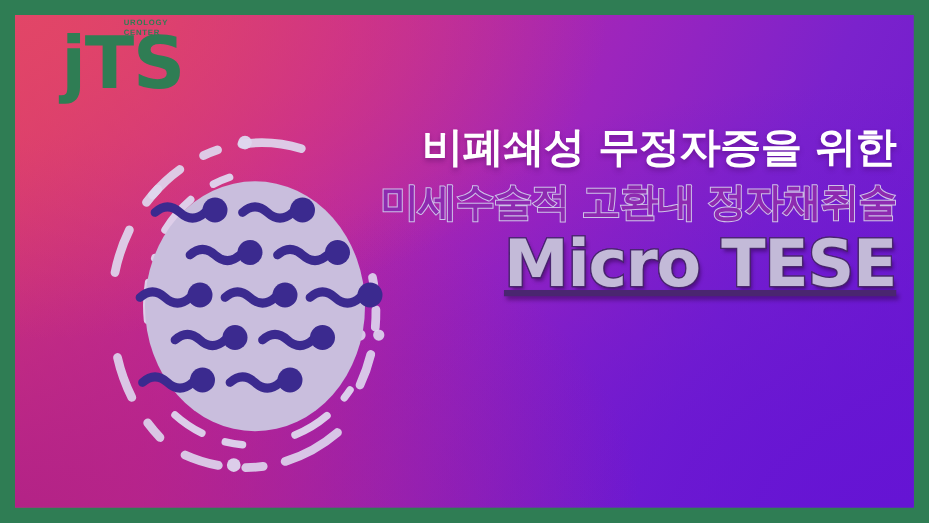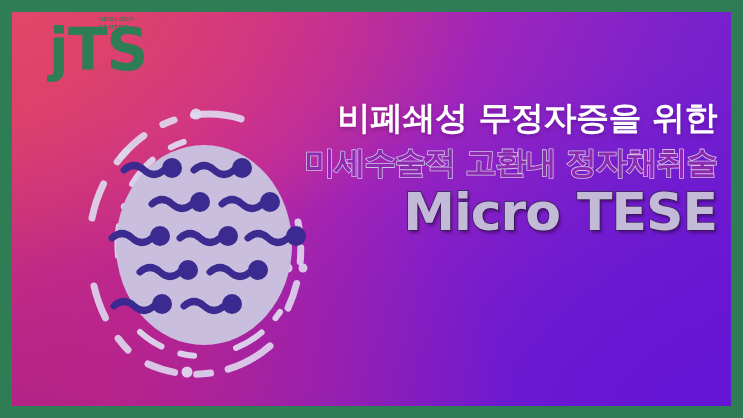--- a/index.html
+++ b/index.html
@@ -121,20 +121,21 @@
     font-size: 52px;
     font-weight: 700;
     letter-spacing: -1px;
     line-height: 60px;
     margin-top: 0px;
     color: #c3bad8;
     -webkit-text-stroke: 2px #4a2670;
     paint-order: stroke fill;
     text-shadow: 2px 3px 3px rgba(40,0,60,0.45);
     white-space: nowrap;
+    text-decoration: underline;
   }
 </style>
 </head>
 <body>
 
 <div id="poster-frame">
   <div id="poster-canvas">
 
     <div id="logo">
       <div id="logo-sub">UROLOGY

